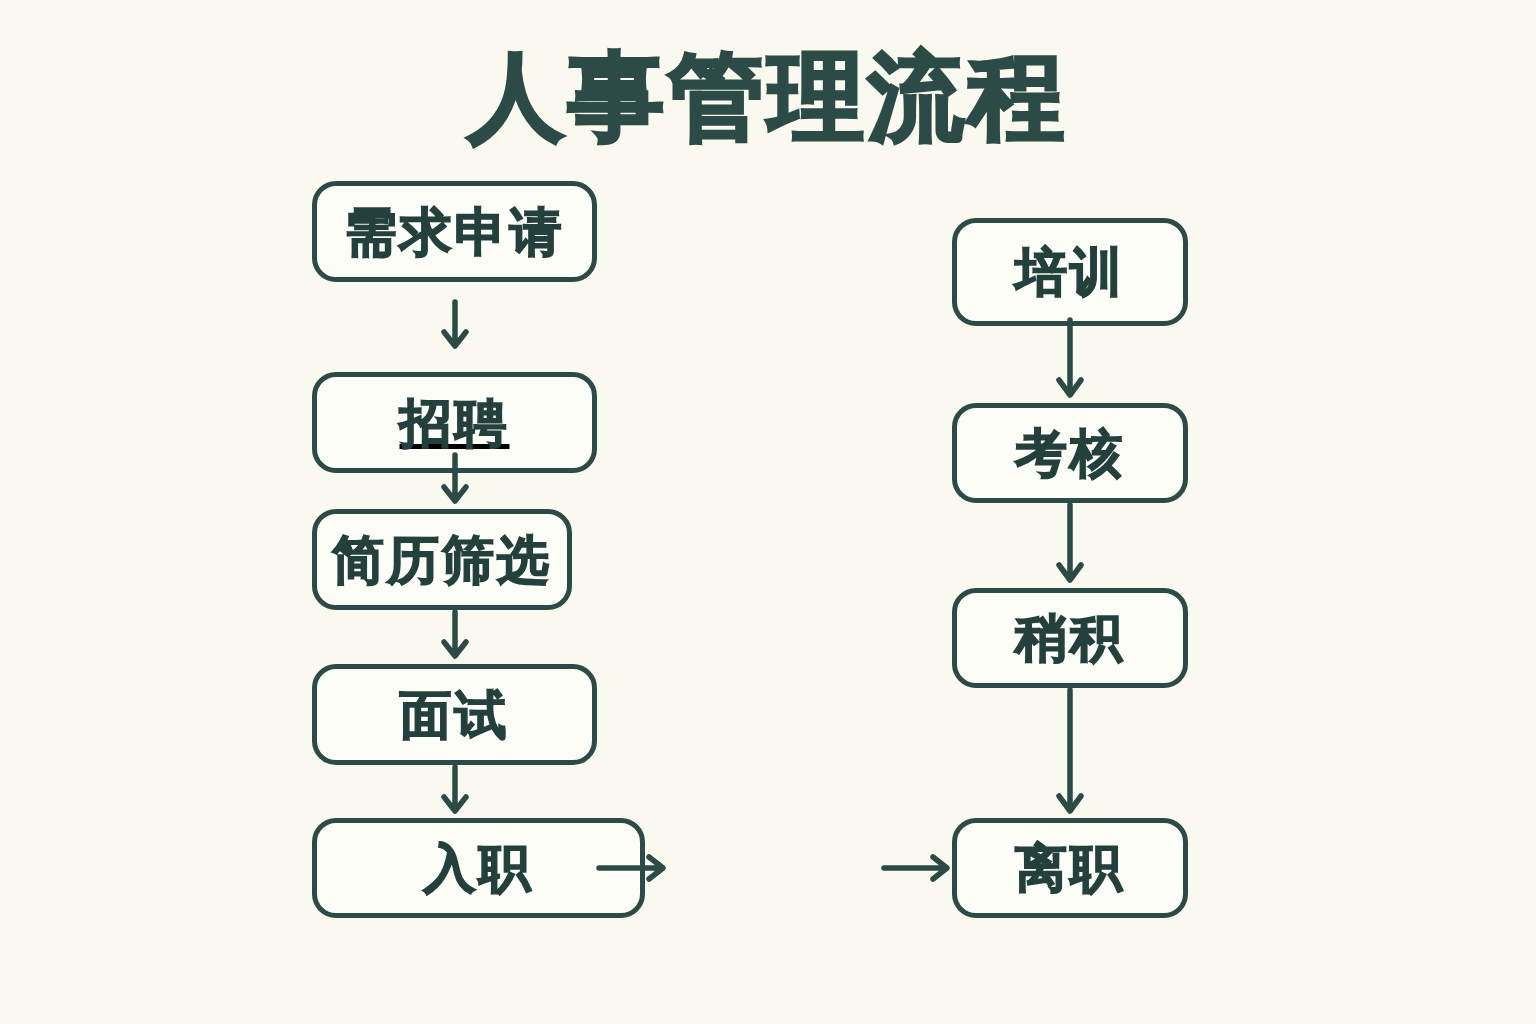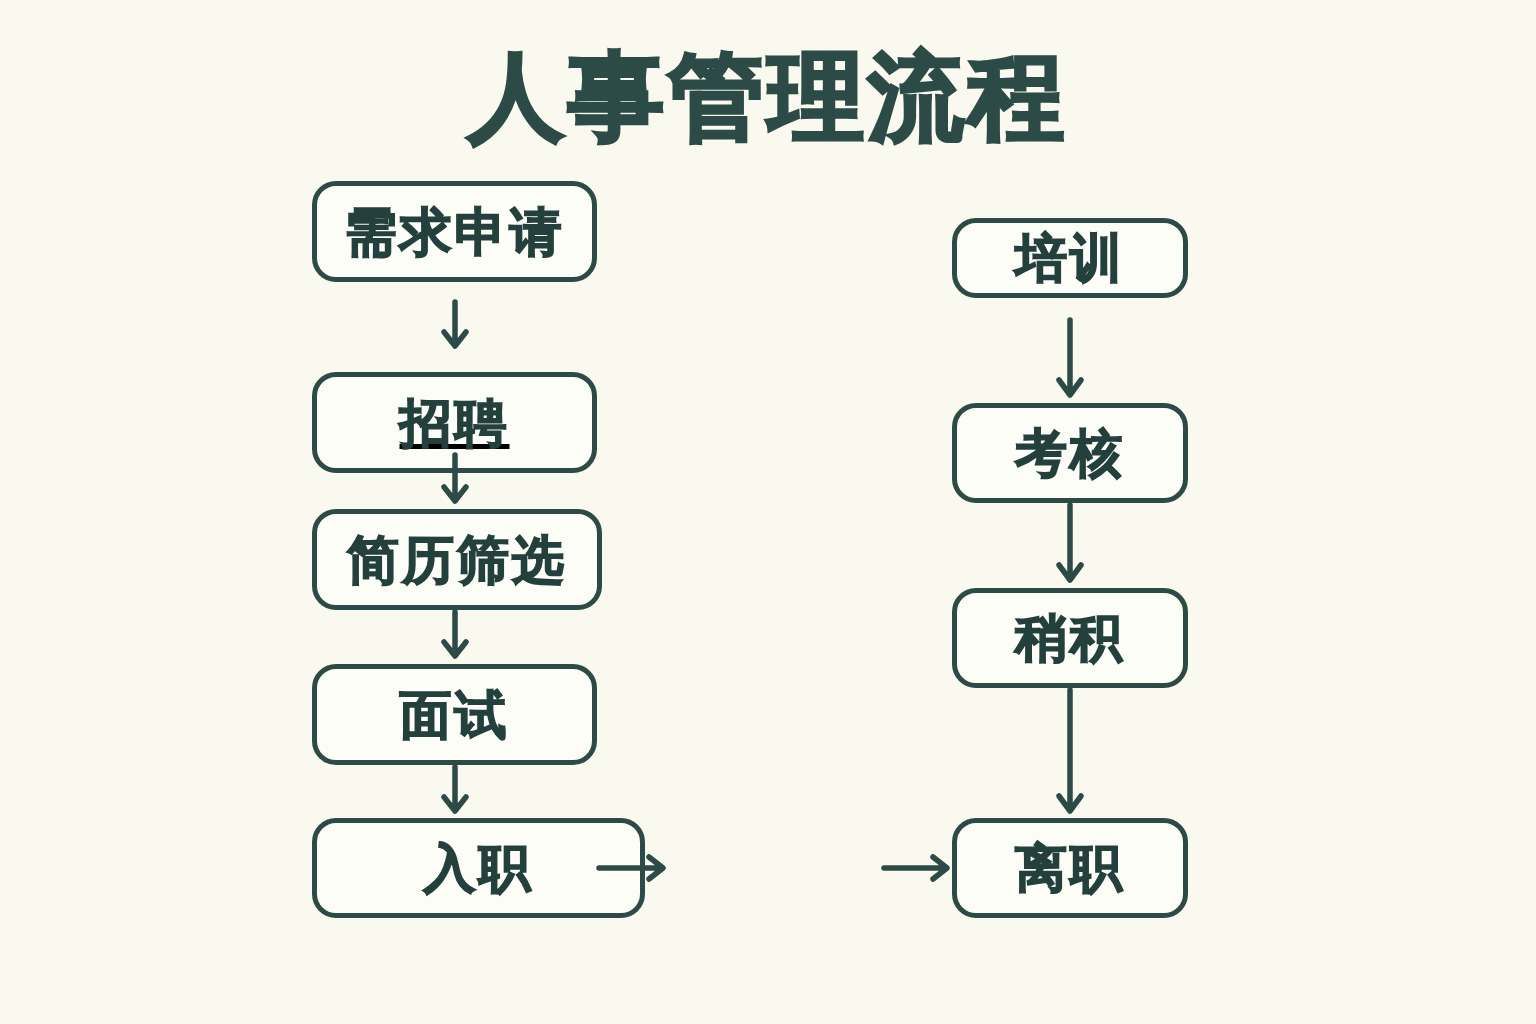--- a/index.html
+++ b/index.html
@@ -42,27 +42,27 @@
     font-size:52px;
     font-weight:bold;
     letter-spacing:3px;
     color:var(--text);
     -webkit-text-stroke:1.5px var(--text);
     line-height:1;
   }
   
   .n-demand    {left:312px; top:181px; width:285px; height:101px;}
   .n-recruit   {left:312px; top:372px; width:285px; height:101px;text-decoration:underline;}
-  .n-resume    {left:312px; top:509px; width:290px; height:101px;}
+  .n-resume    {left:312px; top:509px; width:260px; height:101px;}
   .n-interview {left:312px; top:664px; width:285px; height:101px;}
   .n-onboard   {left:312px; top:818px; width:333px; height:100px;}
   
   .n-transfer  {left:669px; top:818px; width:213px; height:100px;}
   
-  .n-training  {left:952px; top:218px; width:236px; height:80px;}
+  .n-training  {left:952px; top:218px; width:236px; height:108px;}
   .n-assess    {left:952px; top:403px; width:236px; height:100px;justify-content:center;}
   .n-accum     {left:952px; top:588px; width:236px; height:100px;}
   .n-offboard  {left:952px; top:818px; width:236px; height:100px;}
 
   svg.arrows{
     position:absolute;
     left:0;top:0;
     width:1536px;height:1024px;
     color:var(--line);
     pointer-events:none;

